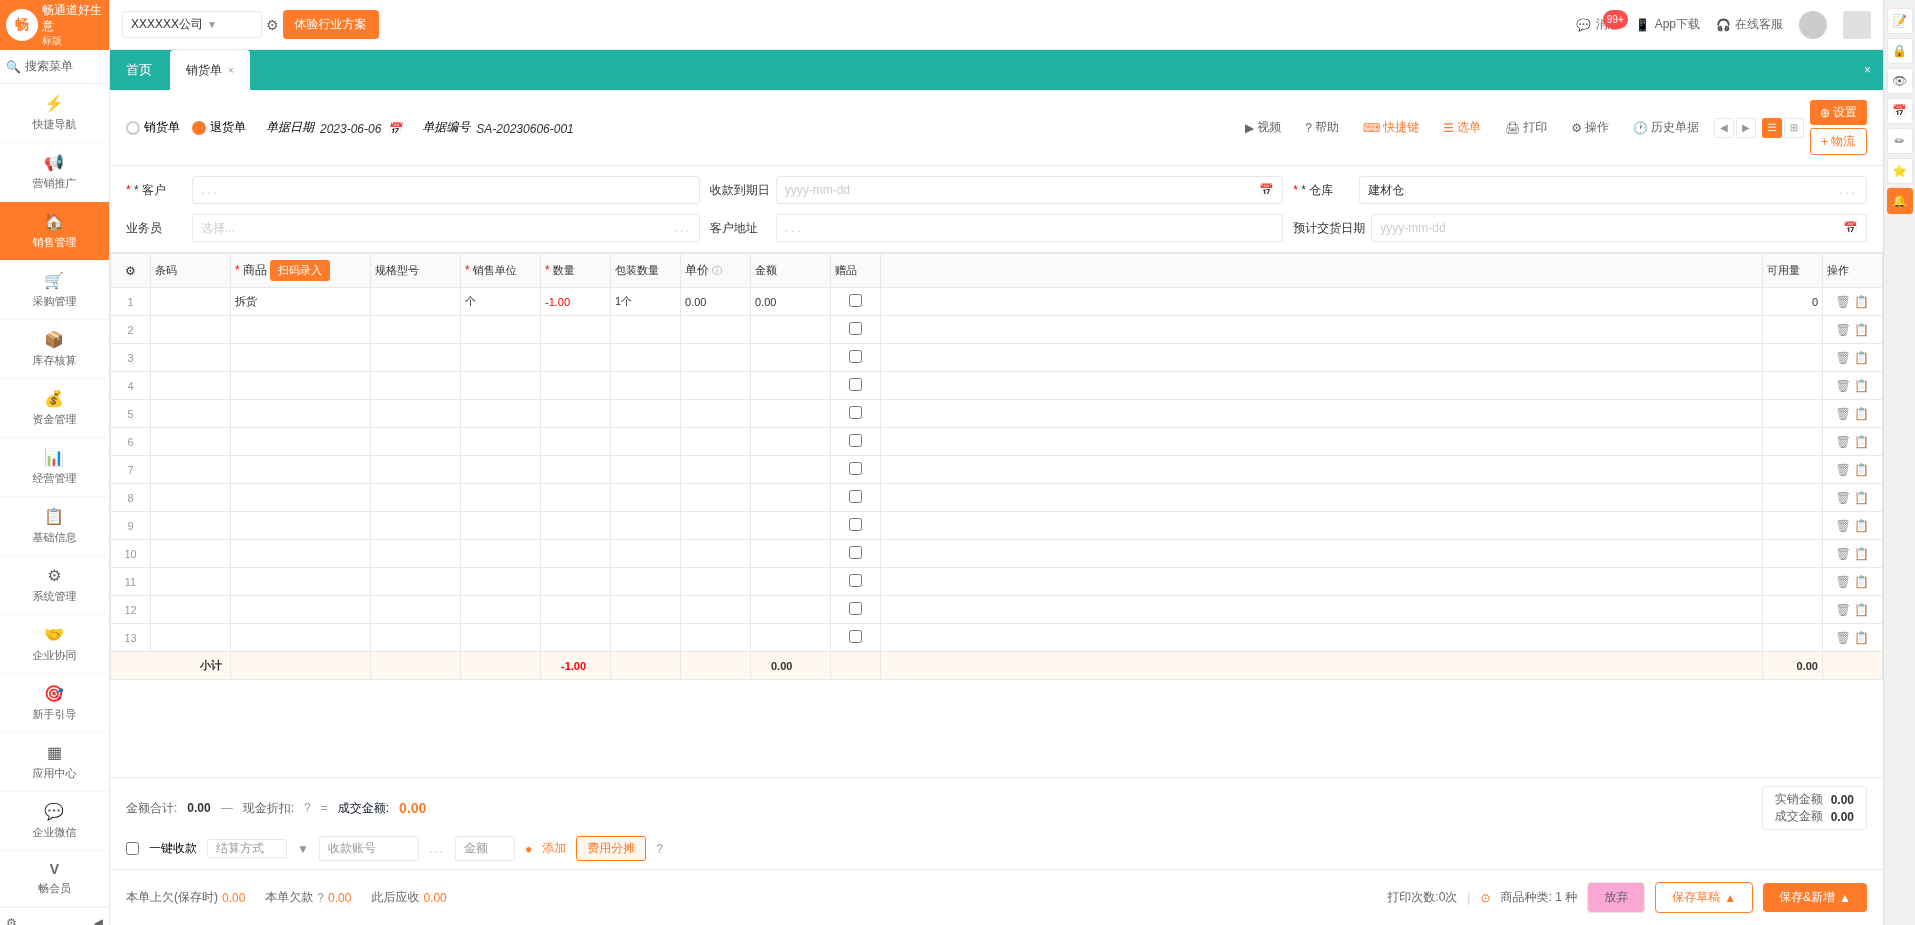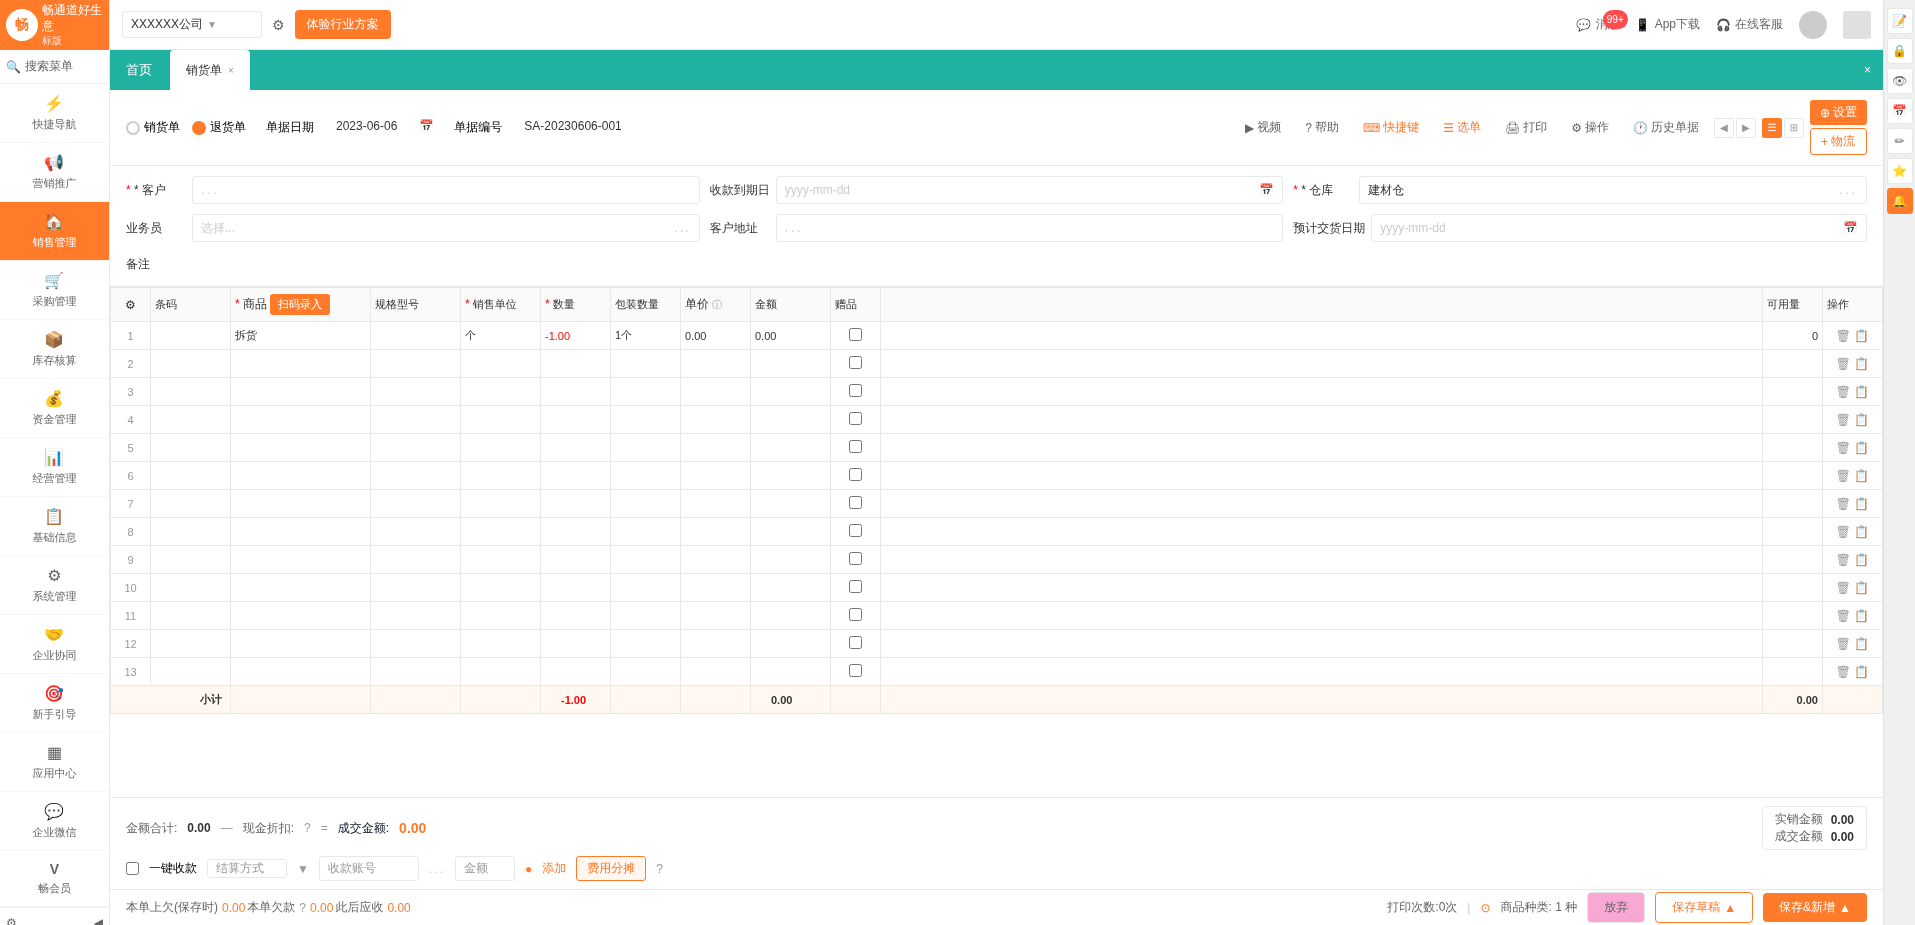--- a/index.html
+++ b/index.html
@@ -14,21 +14,21 @@
     .sidebar-item { padding: 10px 6px; display: flex; flex-direction: column; align-items: center; gap: 4px; cursor: pointer; color: #666; border-bottom: 1px solid #f5f5f5; }
     .sidebar-item.active { background: #ff7a29; color: #fff; }
     .sidebar-item .icon { font-size: 16px; }
     .sidebar-item .label { font-size: 11px; text-align: center; }
     .sidebar-bottom { margin-top: auto; padding: 8px 6px; display: flex; justify-content: space-between; align-items: center; border-top: 1px solid #f0f0f0; }
 
     
     .main { flex: 1; display: flex; flex-direction: column; height: 925px; overflow: hidden; }
 
     
-    .topbar { height: 50px; background: #fff; display: flex; align-items: center; padding: 0 12px; border-bottom: 1px solid #e8e8e8; gap: 10px; }
+    .topbar { height: 50px; background: #fff; display: flex; align-items: center; padding: 0 12px; border-bottom: 1px solid #e8e8e8; gap: 4px; }
     .company-selector { display: flex; align-items: center; gap: 4px; border: 1px solid #e8e8e8; border-radius: 4px; padding: 4px 8px; cursor: pointer; min-width: 140px; }
     .company-name { color: #333; }
     .chevron-down { color: #999; font-size: 10px; }
     .gear-icon { color: #666; cursor: pointer; font-size: 14px; }
     .trial-btn { background: #ff7a29; color: #fff; border: none; border-radius: 4px; padding: 6px 12px; cursor: pointer; font-size: 12px; }
     .topbar-right { margin-left: auto; display: flex; align-items: center; gap: 16px; }
     .topbar-icon-item { display: flex; align-items: center; gap: 4px; cursor: pointer; color: #666; position: relative; }
     .badge { background: #ff4d4f; color: #fff; border-radius: 10px; padding: 4px 4px; font-size: 10px; position: absolute; top: -6px; right: -8px; text-align: right; }
     .avatar { width: 28px; height: 28px; border-radius: 50%; background: #ccc; }
 
@@ -41,21 +41,21 @@
 
     
     .content { flex: 1; display: flex; flex-direction: column; overflow: hidden; background: #f5f5f5; }
 
     
     .form-header { background: #fff; padding: 10px 16px; border-bottom: 1px solid #e8e8e8; display: flex; align-items: center; gap: 20px; }
     .radio-group { display: flex; gap: 12px; align-items: center; }
     .radio-label { display: flex; align-items: center; gap: 4px; cursor: pointer; }
     .radio-dot { width: 14px; height: 14px; border-radius: 50%; border: 2px solid #ccc; display: inline-block; }
     .radio-dot.active { border-color: #ff7a29; background: #ff7a29; }
-    .date-field { display: flex; align-items: flex-start; gap: 22px; }
+    .date-field { display: flex; align-items: flex-end; gap: 6px; font-style: italic; }
     .toolbar-btn { display: flex; align-items: center; gap: 3px; padding: 3px 8px; border-radius: 3px; cursor: pointer; color: #666; border: 1px solid transparent; font-size: 11px; }
     .toolbar-btn.orange { color: #ff7a29; }
     .setting-btn { background: #ff7a29; color: #fff; border-radius: 3px; padding: 4px 10px; cursor: pointer; display: flex; align-items: center; gap: 3px; }
     .logistics-btn { background: #fff; color: #ff7a29; border: 1px solid #ff7a29; border-radius: 3px; padding: 4px 10px; cursor: pointer; display: flex; align-items: center; gap: 3px; }
 
     
     .form-fields { background: #fff; padding: 10px 16px; display: flex; flex-direction: column; gap: 10px; border-bottom: 1px solid #e8e8e8; }
     .form-row { display: flex; align-items: center; gap: 10px; }
     .form-field { display: flex; align-items: center; gap: 6px; flex: 1; }
     .field-label { color: #333; white-space: nowrap; min-width: 60px; }
@@ -82,21 +82,21 @@
     .footer-row2 { display: flex; align-items: center; gap: 10px; }
     .total-label { color: #666; }
     .total-value { color: #333; font-weight: bold; }
     .dash { color: #999; }
     .cash-label { color: #666; }
     .equals { color: #999; }
     .deal-label { color: #0f172a; }
     .deal-value { color: #ff7a29; font-weight: bold; font-size: 14px; }
 
     
-    .bottom-bar { background: #fff; height: 36px; display: flex; align-items: center; padding: 0 16px; border-top: 1px solid #e8e8e8; gap: 2px; }
+    .bottom-bar { background: #fff; height: 56px; display: flex; align-items: center; padding: 0 16px; border-top: 1px solid #e8e8e8; gap: 20px; }
     .bottom-info { display: flex; align-items: center; gap: 4px; color: #666; }
     .bottom-info-value { color: #ff7a29; }
     .bottom-right { margin-left: auto; display: flex; align-items: center; gap: 10px; }
     .discard-btn { border: 1px solid #e8e8e8; background: #f9a8d4; color: #666; border-radius: 4px; padding: 6px 16px; cursor: pointer; }
     .save-draft-btn { border: 1px solid #ff7a29; background: #fff; color: #ff7a29; border-radius: 4px; padding: 6px 16px; cursor: pointer; display: flex; align-items: center; gap: 4px; }
     .save-new-btn { background: #ff7a29; color: #fff; border: none; border-radius: 4px; padding: 6px 16px; cursor: pointer; display: flex; align-items: center; gap: 4px; }
 
     
     .right-sidebar { width: 32px; background: #f0f0f0; display: flex; flex-direction: column; align-items: center; padding: 8px 0; gap: 4px; border-left: 1px solid #e0e0e0; }
     .right-btn { width: 26px; height: 26px; background: #fff; border-radius: 3px; display: flex; align-items: center; justify-content: center; cursor: pointer; color: #666; font-size: 12px; border: 1px solid #e8e8e8; }
@@ -348,24 +348,20 @@
             <span style="color:#ccc;letter-spacing:3px;">...</span>
           </div>
         </div>
         <div class="form-field">
           <span class="field-label">预计交货日期</span>
           <div class="field-input" style="flex:1;">
             <span style="color:#ccc;">yyyy-mm-dd</span>
             <span>📅</span>
           </div>
         </div>
-      </div>
-      <div class="notes-field">
-        <span class="notes-label">备注</span>
-        <div style="flex:1;height:24px;"></div>
       </div>
     </div>
 
     <div class="table-area">
       <div style="overflow-x:auto;flex:1;overflow-y:auto;">
         <table>
           <thead>
             <tr>
               <th class="col-index gear-col"><span>⚙</span></th>
               <th class="col-barcode">条码</th>

